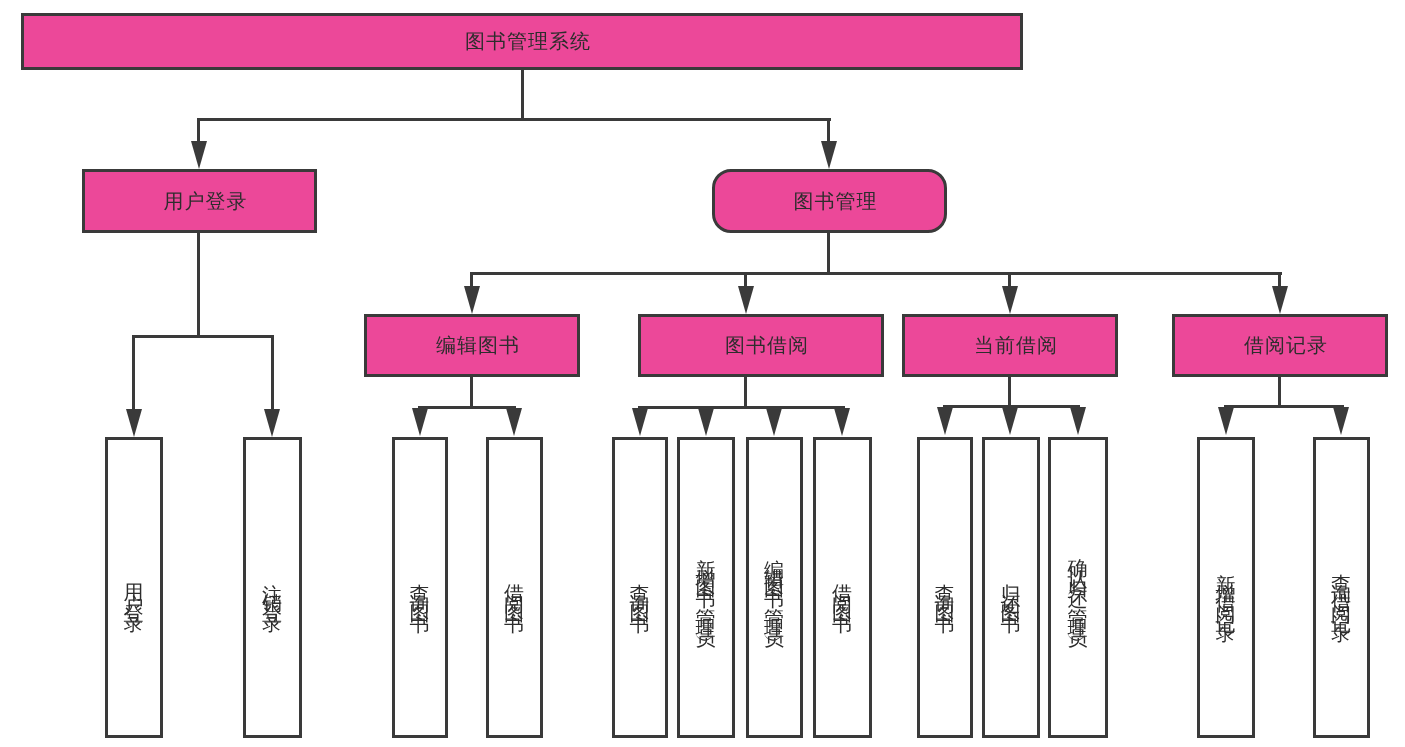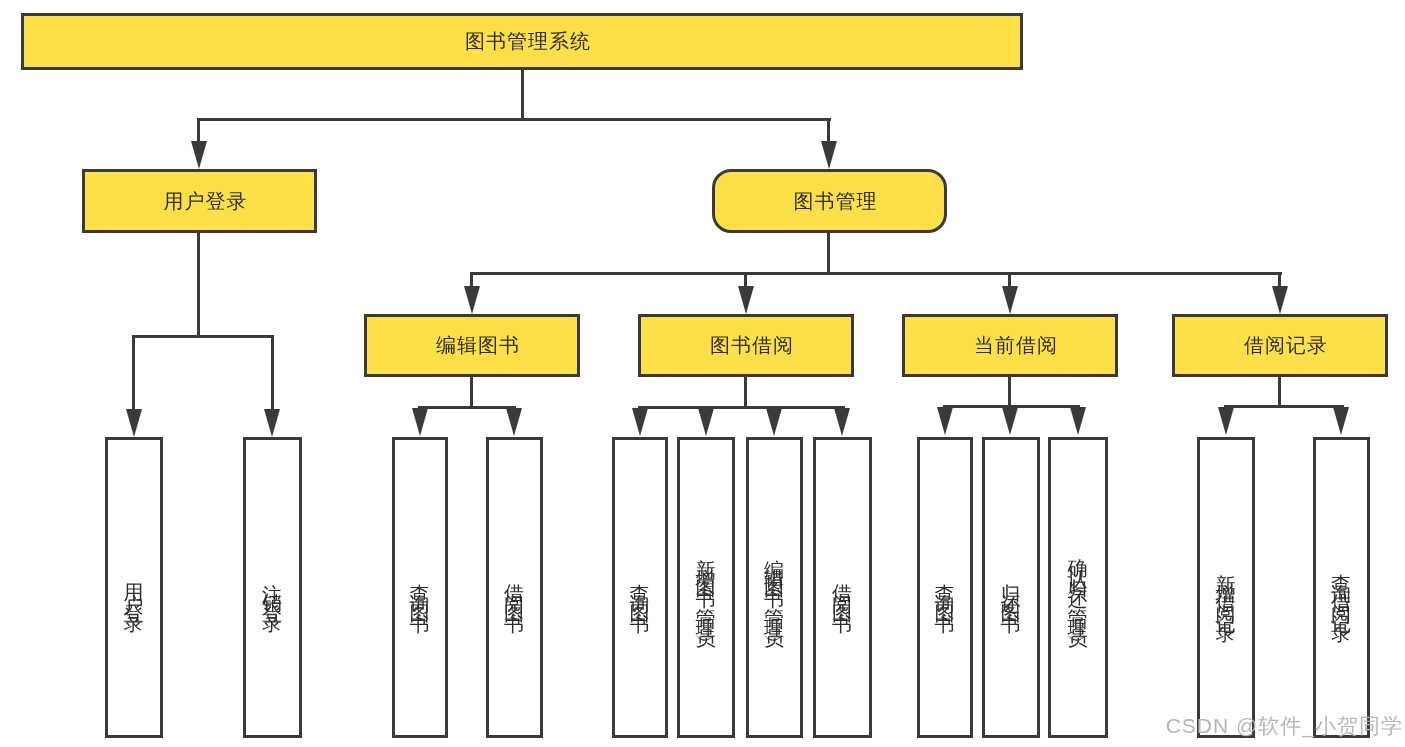--- a/index.html
+++ b/index.html
@@ -2,21 +2,21 @@
 <html><head>
 <meta charset="utf-8">
 <style>
   html,body{margin:0;padding:0;background:#ffffff;}
   .stage{
     position:relative;width:1405px;height:747px;background:#ffffff;overflow:hidden;
     font-family:"Liberation Sans","DejaVu Sans",sans-serif;
   }
   
   .box{
-    position:absolute;box-sizing:border-box;border:3px solid #3a3a3a;background:#fde047;
+    position:absolute;box-sizing:border-box;border:3px solid #3a3a3a;background:#ec4899;
     display:flex;align-items:center;justify-content:center;
     color:#2d2d2d;font-size:20px;letter-spacing:1px;white-space:nowrap;padding-left:12px;
   }
   .vbox{
     position:absolute;box-sizing:border-box;border:3px solid #3a3a3a;background:#ffffff;
     display:flex;align-items:center;justify-content:center;
     color:#2d2d2d;font-size:20px;
   }
   .vbox span{
     writing-mode:vertical-rl;text-orientation:mixed;letter-spacing:10px;line-height:1;
@@ -74,21 +74,21 @@
   <div class="v" style="left:744px;top:272px;height:30px;"></div>
   <div class="arrow" style="left:738px;top:286px;"></div>
   <div class="v" style="left:1008px;top:272px;height:30px;"></div>
   <div class="arrow" style="left:1002px;top:286px;"></div>
   <div class="v" style="left:1278px;top:272px;height:30px;"></div>
   <div class="arrow" style="left:1272px;top:286px;"></div>
 
   <div class="box" style="left:364px;top:314px;width:216px;height:63px;">
     <span>编辑图书</span>
   </div>
-  <div class="box" style="left:638px;top:314px;width:216px;height:63px;">
+  <div class="box" style="left:638px;top:314px;width:246px;height:63px;">
     <span>图书借阅</span>
   </div>
   <div class="box" style="left:1172px;top:314px;width:216px;height:63px;">
     <span>借阅记录</span>
   </div>
   <div class="box" style="left:902px;top:314px;width:216px;height:63px;">
     <span>当前借阅</span>
   </div>
 
   <div class="v" style="left:470px;top:376px;height:33px;"></div>
@@ -151,15 +151,14 @@
     <span>确认归还（管理员）</span>
   </div>
 
   <div class="vbox" style="left:1197px;top:437px;width:58px;height:301px;">
     <span>新增借阅记录</span>
   </div>
   <div class="vbox" style="left:1313px;top:437px;width:57px;height:301px;">
     <span>查询借阅记录</span>
   </div>
 
-  <div class="watermark">CSDN @软件_小贺同学</div>
 
 </div>
 
 </body></html>

